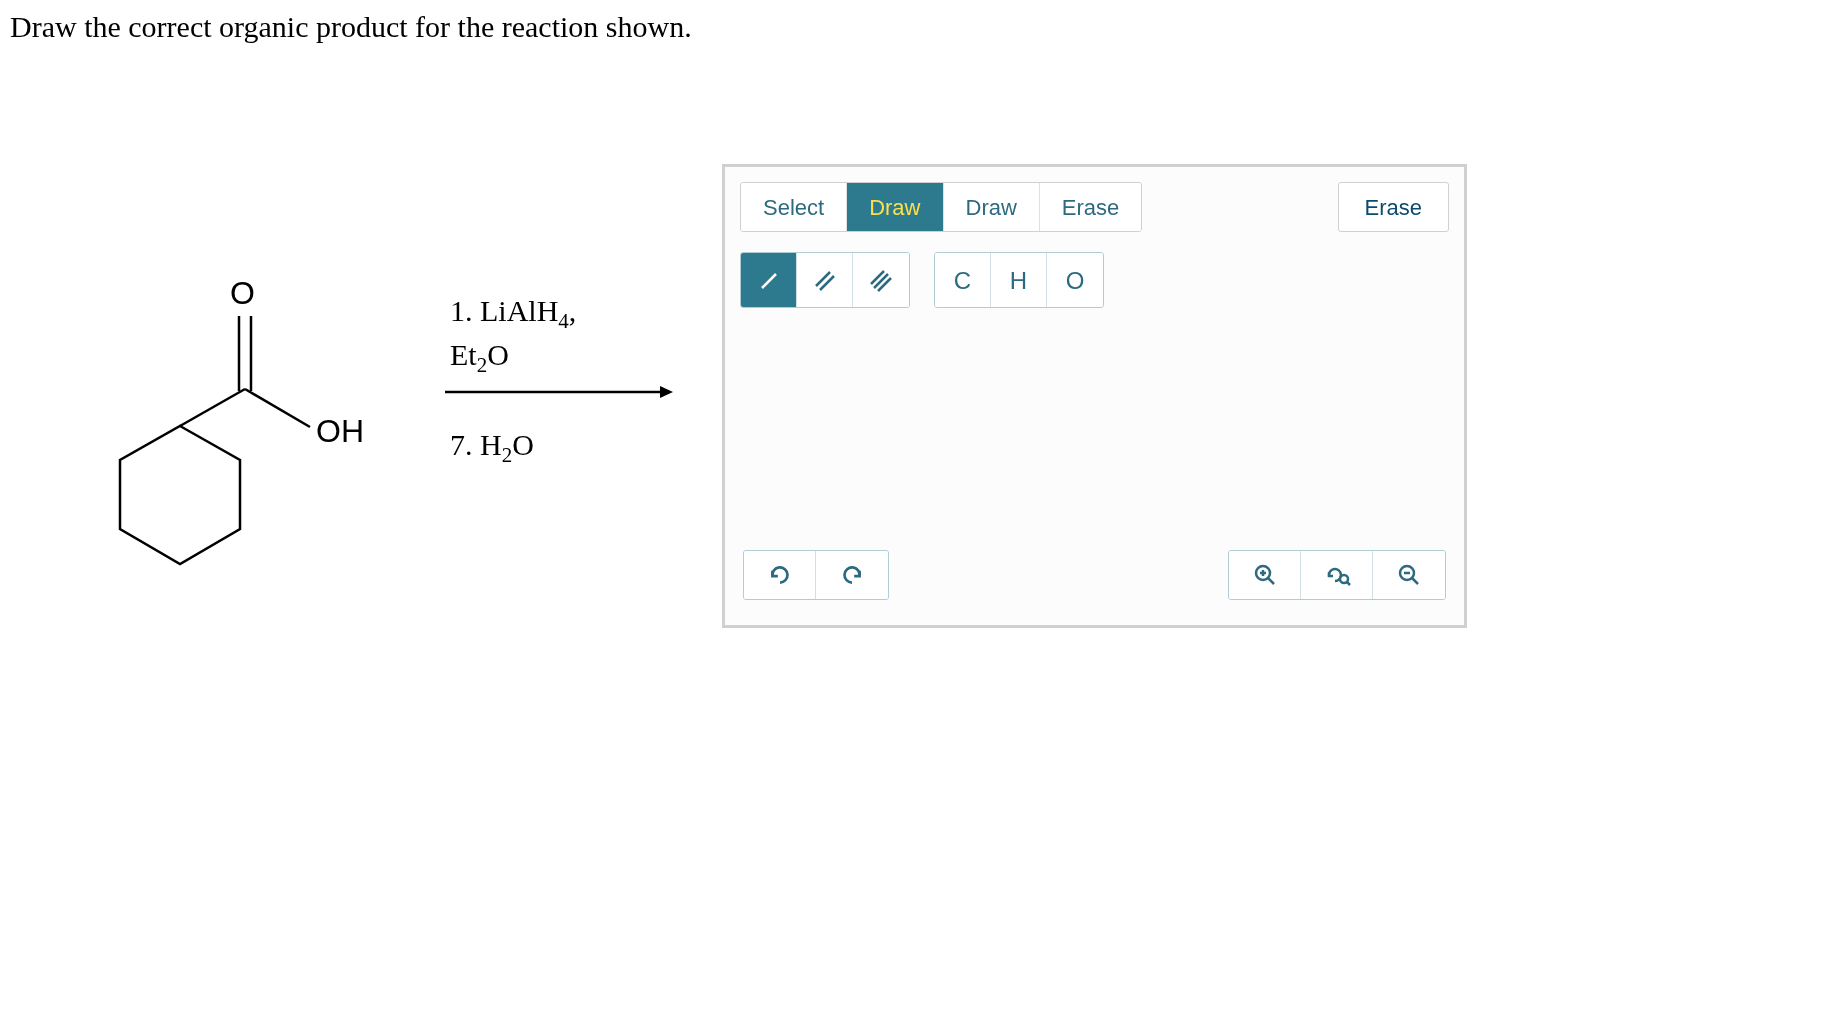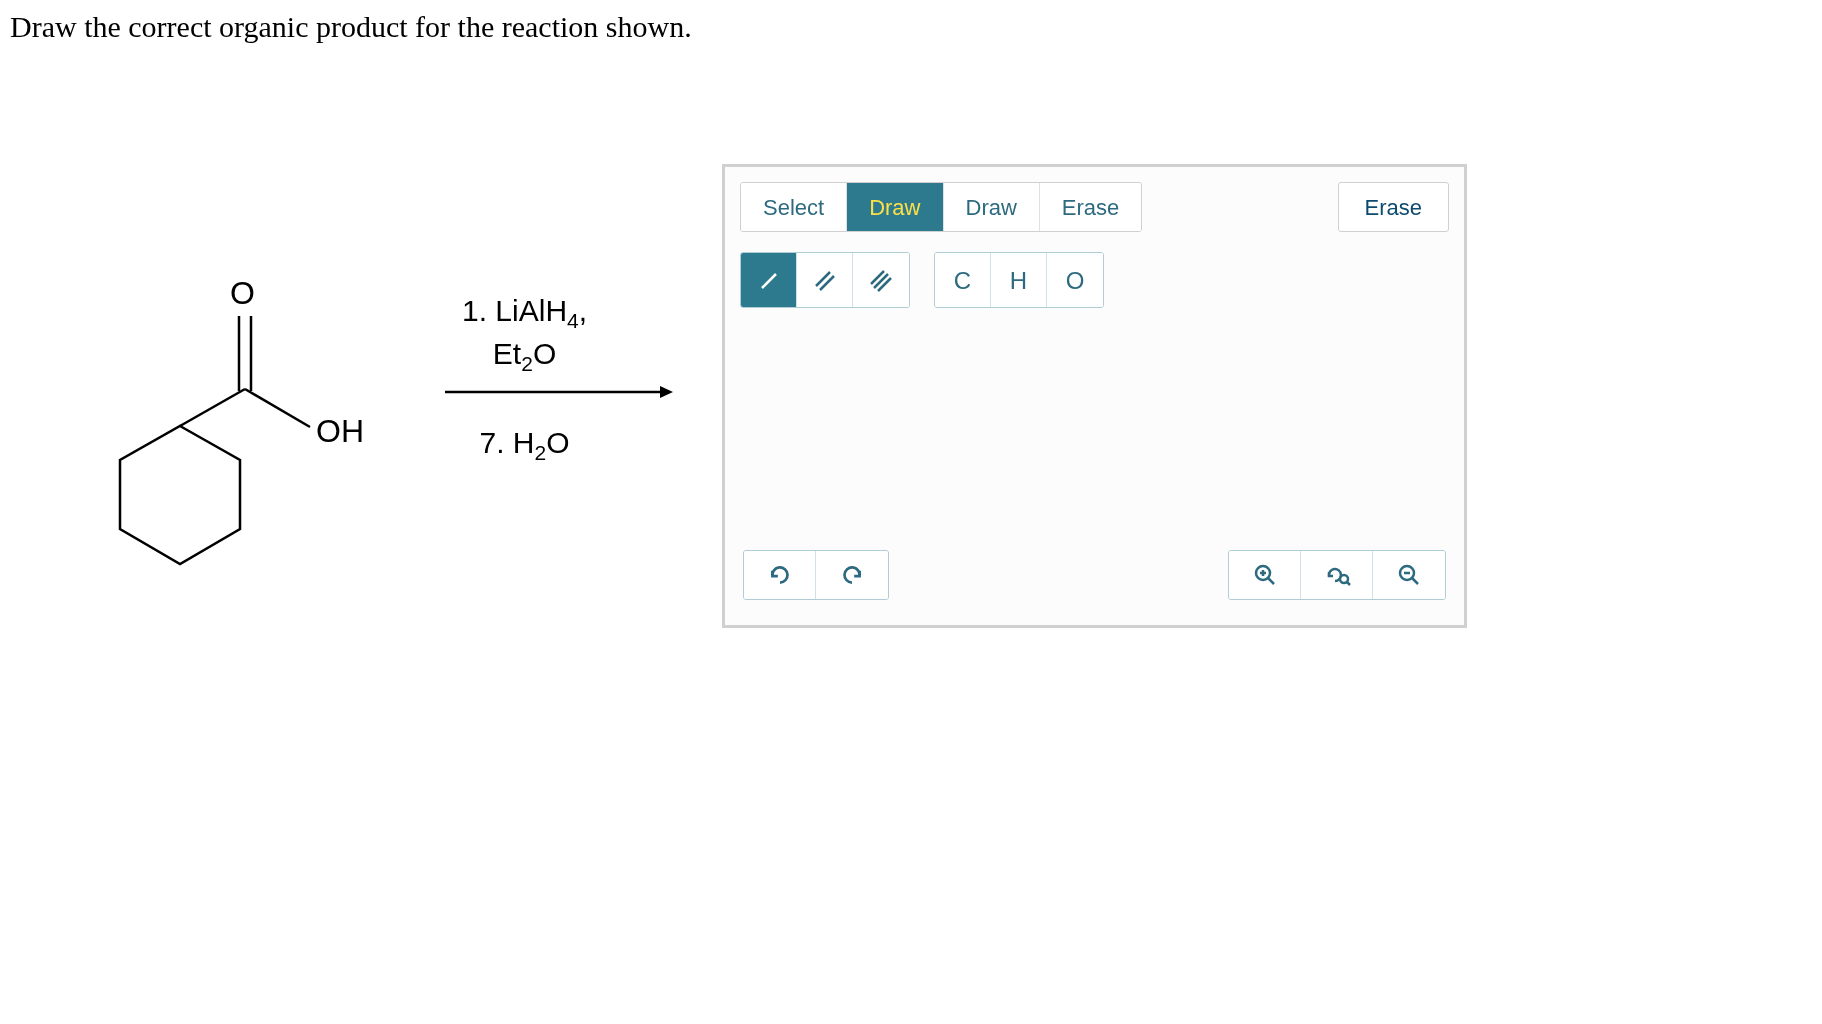--- a/index.html
+++ b/index.html
@@ -26,24 +26,23 @@
     }
     .molecule-svg {
       position: absolute;
       top: 100px;
       left: 70px;
     }
     .reaction-conditions {
       position: absolute;
       left: 440px;
       top: 130px;
-      font-family: Liberation Sans, sans-serif;
+      font-family: Liberation Serif, serif;
       font-size: 30px;
-      text-align: center;
-      margin-left: 12px;
+      text-align: left;
     }
     .reaction-arrow {
       position: absolute;
       left: 435px;
       top: 218px;
     }
     .conditions-line1 { margin-bottom: 4px; }
     .conditions-line2 { margin-bottom: 8px; }
     .conditions-line3 { margin-top: 4px; }
     sub { font-size: 0.7em; vertical-align: sub; }

